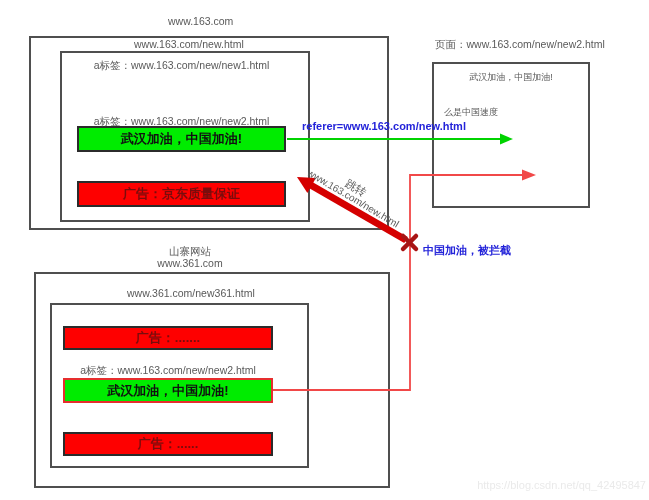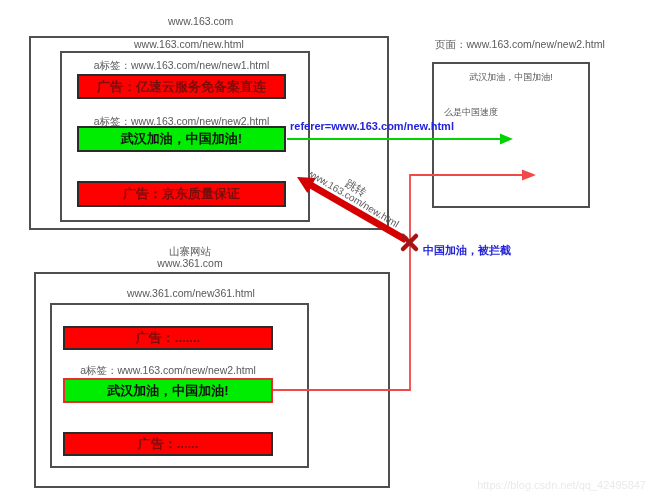--- a/index.html
+++ b/index.html
@@ -32,23 +32,20 @@
   <div class="frame" style="left:29px;top:36px;width:360px;height:194px;"></div>
   <div class="frame" style="left:60px;top:51px;width:250px;height:171px;"></div>
   <div class="frame" style="left:432px;top:62px;width:158px;height:146px;"></div>
   <div class="frame" style="left:34px;top:272px;width:356px;height:216px;"></div>
   <div class="frame" style="left:50px;top:303px;width:259px;height:165px;"></div>
 
   <div class="glabel" style="left:168px;top:15px;">www.163.com</div>
   <div class="glabel" style="left:134px;top:38px;">www.163.com/new.html</div>
 
   <div class="glabel ctr" style="left:77px;top:59px;width:209px;">a标签：www.163.com/new/new1.html</div>
-  <div class="cellbox ad" style="left:77px;top:74px;width:209px;height:25px;">
-    <span>广告：亿速云服务免备案直连</span>
-  </div>
 
   <div class="glabel ctr" style="left:77px;top:115px;width:209px;">a标签：www.163.com/new/new2.html</div>
   <div class="cellbox ok" style="left:77px;top:126px;width:209px;height:26px;">
     <span>武汉加油，中国加油!</span>
   </div>
 
   <div class="cellbox ad" style="left:77px;top:181px;width:209px;height:26px;">
     <span>广告：京东质量保证</span>
   </div>
 
@@ -85,21 +82,21 @@
     <g>
       <line x1="406" y1="240" x2="308" y2="183.5" stroke="#d50000" stroke-width="7"></line>
       <polygon points="297,177 315.9,178.1 307.4,192.9" fill="#d50000"></polygon>
     </g>
     <g>
       <line x1="403" y1="236" x2="416" y2="249" stroke="#a81414" stroke-width="4.5" stroke-linecap="round"></line>
       <line x1="416" y1="236" x2="403" y2="249" stroke="#a81414" stroke-width="4.5" stroke-linecap="round"></line>
     </g>
   </svg>
 
-  <div class="blue" style="left:290px;top:120px;">referer=www.163.com/new.html</div>
+  <div class="blue" style="left:302px;top:120px;">referer=www.163.com/new.html</div>
 
   <div class="glabel rot" style="left:311px;top:167px;font-size:10px;z-index:6;">www.163.com/new.html</div>
   <div class="glabel rot" style="left:350px;top:176px;font-size:11px;z-index:6;">跳转</div>
 
   <div class="blue" style="left:423px;top:243px;">中国加油，被拦截</div>
 
   <div class="wm" style="right:3px;top:479px;">https://blog.csdn.net/qq_42495847</div>
 
 </div>
 

